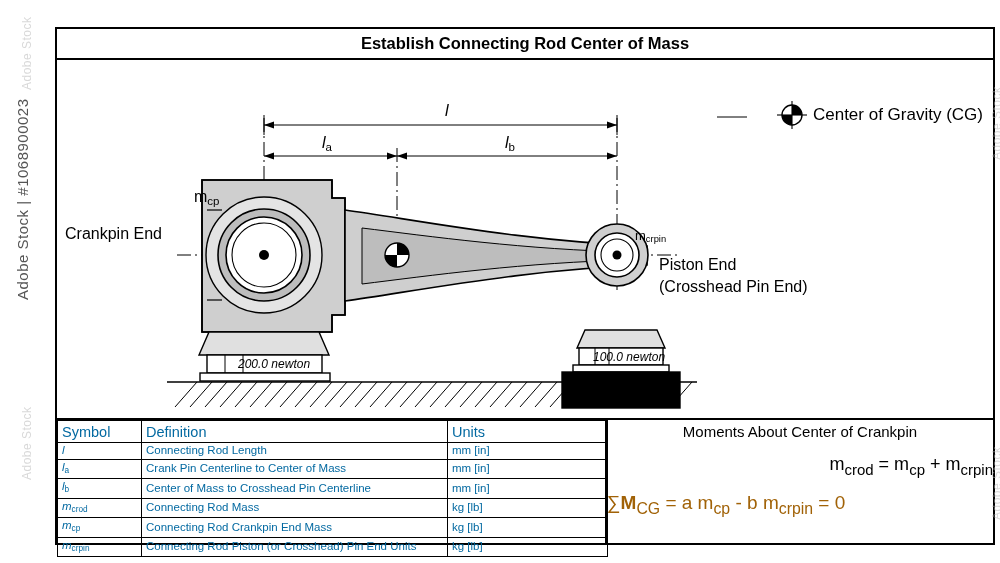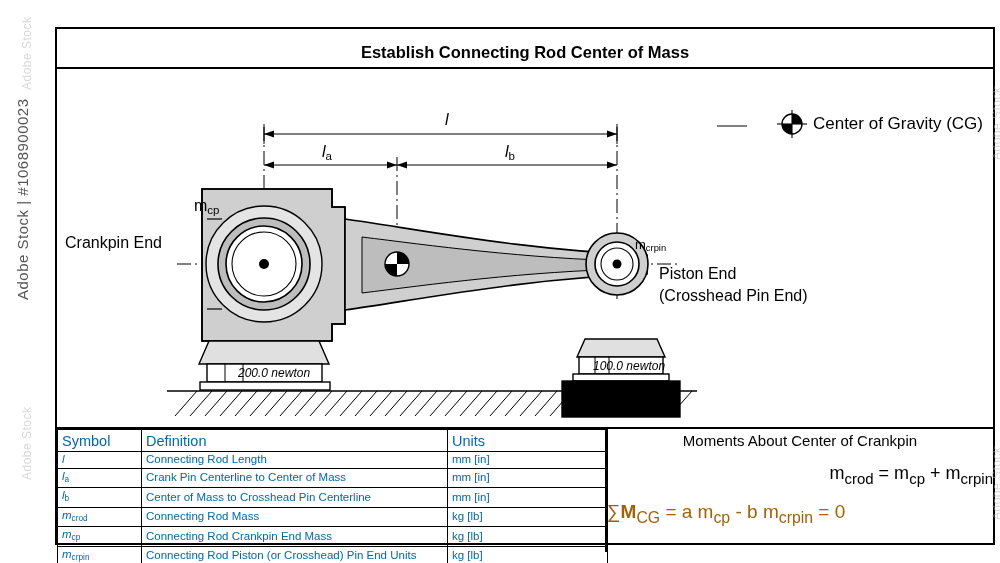--- a/index.html
+++ b/index.html
@@ -21,21 +21,21 @@
     transform:rotate(-90deg);transform-origin:0 0;
     color:#555;font-size:15px;letter-spacing:.5px;white-space:nowrap;
   }
   
   #frame{
     position:absolute;left:55px;top:27px;width:940px;height:518px;
     border:2px solid #000;box-sizing:border-box;background:#fff;z-index:2;
   }
   #title-bar{
     height:31px;border-bottom:2px solid #000;box-sizing:border-box;
-    display:flex;align-items:center;justify-content:center;margin-top:9px;
+    display:flex;align-items:center;justify-content:center;
   }
   #title-bar .t{font-size:16.5px;font-weight:bold;color:#000;}
   #drawing{position:relative;height:360px;box-sizing:border-box;border-bottom:2px solid #000;}
   
   #cg-key{position:absolute;right:10px;top:40px;display:flex;align-items:center;gap:6px;}
   #cg-key .lbl{font-size:17px;color:#000;}
   
   .dlabel{position:absolute;font-size:16px;color:#000;white-space:nowrap;}
   .dlabel.small{font-size:13px;}
   .sub{font-size:.72em;vertical-align:-0.25em;}

